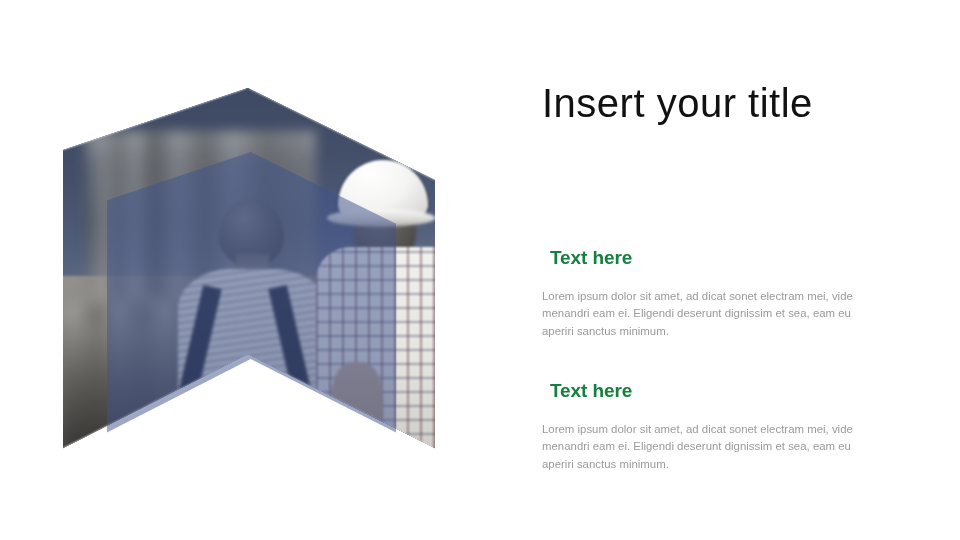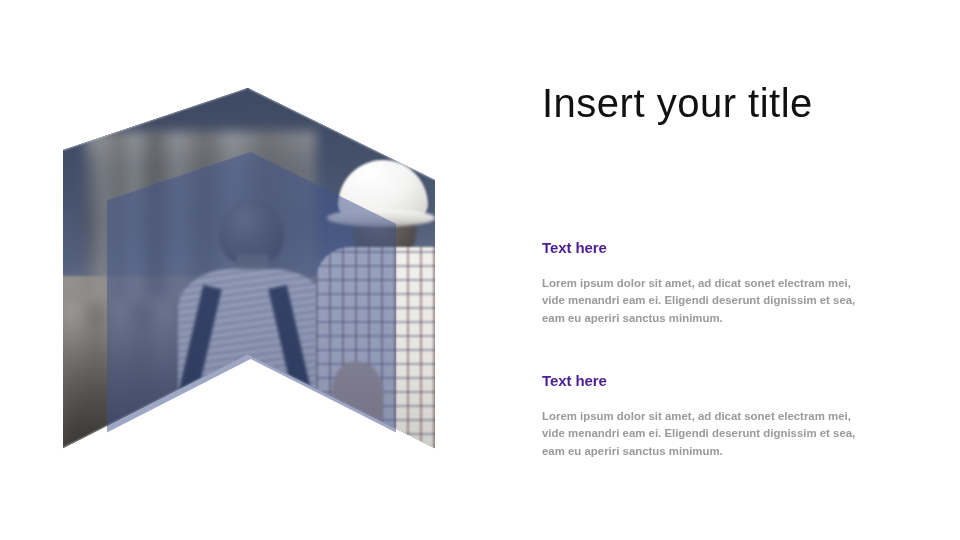--- a/index.html
+++ b/index.html
@@ -220,31 +220,31 @@
     font-weight: 400;
     color: #8d8d8d;
     letter-spacing: .05px;
   }
 
   .section { position: absolute; width: 318px; left: 0; }
   #section-1 { top: 157px; }
   #section-2 { top: 290px; }
 
   .section-heading {
-    margin: 0;
-    font-size: 15px;
+    margin: 8px;
+    font-size: 19px;
     font-weight: 700;
-    color: #4c1d95;
+    color: #15803d;
     letter-spacing: -.1px;
   }
 
   .section-body {
     margin: 19px 0 0 0;
     font-size: 11.4px;
-    font-weight: 700;
+    font-weight: 400;
     line-height: 1.53;
     color: #9a9a9a;
     letter-spacing: .01px;
   }
 </style>
 </head>
 <body>
 
 <div id="slide">
 

